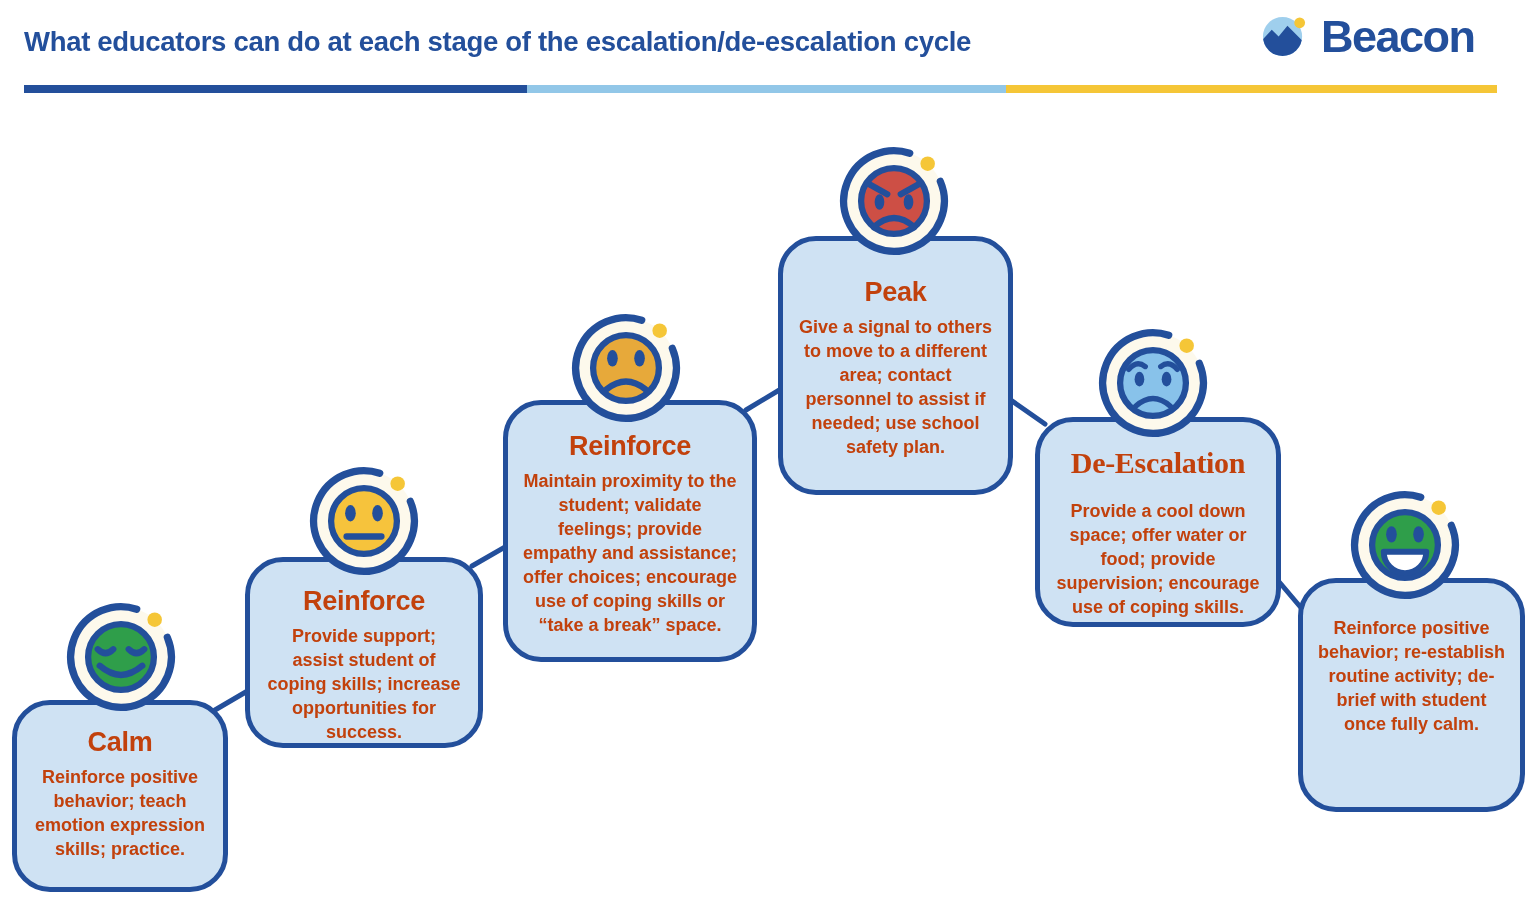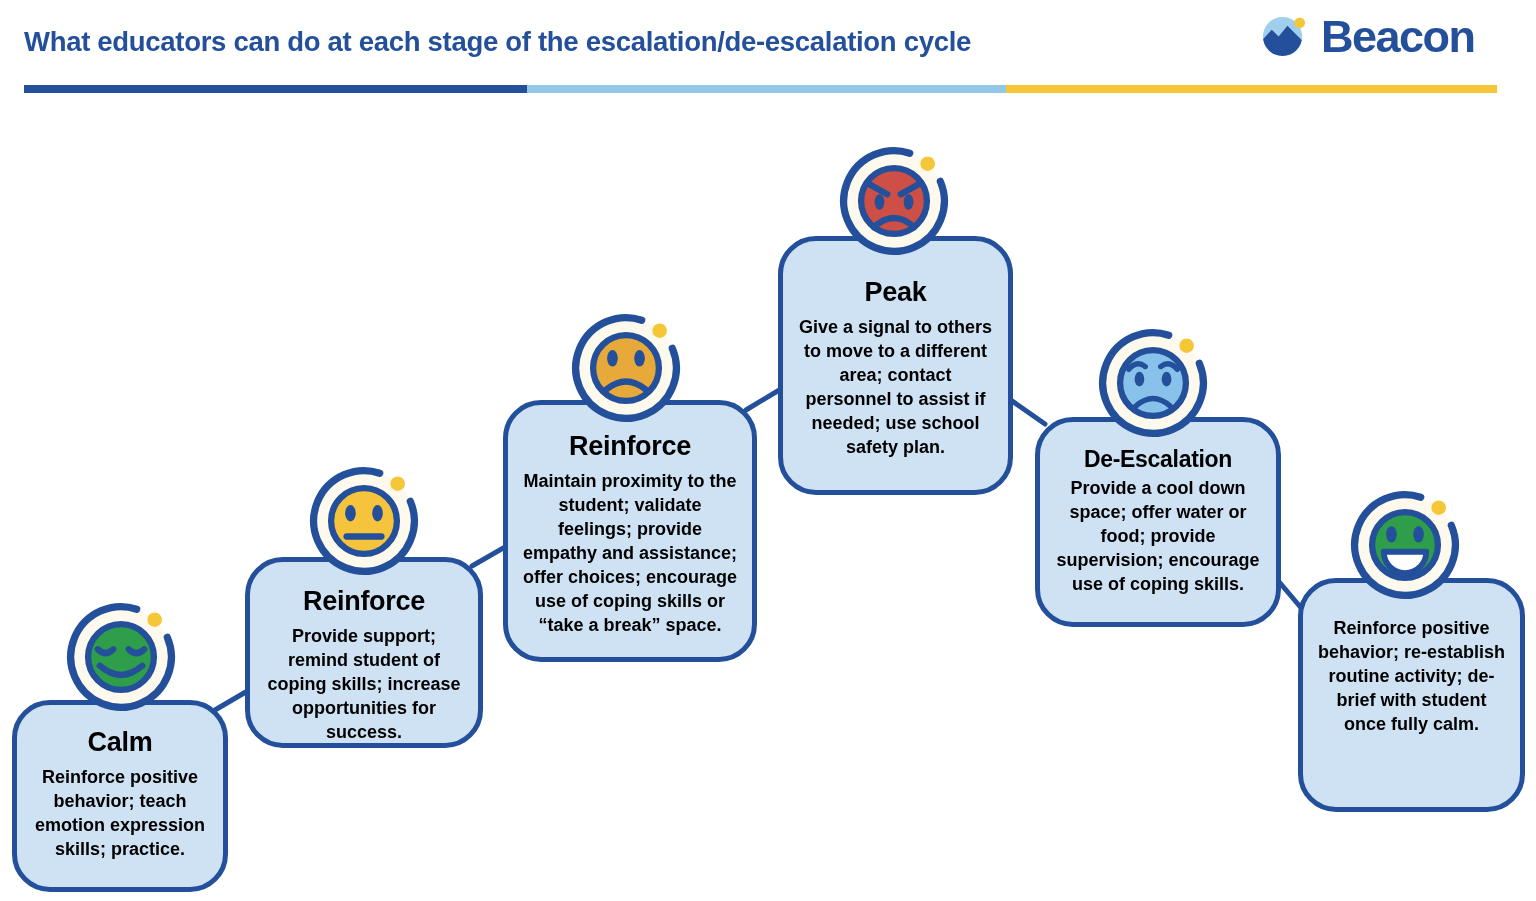--- a/index.html
+++ b/index.html
@@ -21,42 +21,42 @@
   .seg-yellow{ left:1006px; width:491px; background:#f5c637; }
   .brand { position:absolute; left:1261px; top:11px; display:flex; align-items:center; gap:13px; }
   .brand-name { font-size:45px; font-weight:bold; color:#234f9b; letter-spacing:-1.5px; }
   
   .connectors { position:absolute; left:0; top:0; z-index:0; }
   
   .stage { position:absolute; }
   .card {
     position:relative; z-index:1; width:100%; height:100%;
     background:#cfe2f3; border:5px solid #234f9b; border-radius:38px;
-    text-align:center; color:#000000;
+    text-align:center; color:#c2410c;
   }
   .card h2 { font-size:27px; font-weight:bold; margin-bottom:8px; letter-spacing:-0.3px; }
   .card p  { font-size:18px; font-weight:bold; line-height:1.33; padding:0 14px; }
   .face-badge { position:absolute; z-index:2; width:120px; height:120px; }
   .face-badge svg { width:100%; height:100%; display:block; }
   
   .stage-calm      { left:12px;   top:700px; width:216px; height:192px; }
   .stage-calm      .card { padding-top:22px; }
   .stage-calm      .face-badge { left:49px; top:-103px; }
   .stage-triggers  { left:245px;  top:557px; width:238px; height:191px; }
   .stage-triggers  .card { padding-top:24px; }
   .stage-triggers  .face-badge { left:59px; top:-96px; }
   .stage-agitation { left:503px;  top:400px; width:254px; height:262px; }
   .stage-agitation .card { padding-top:26px; }
   .stage-agitation .face-badge { left:63px; top:-92px; }
   .stage-peak      { left:778px;  top:236px; width:235px; height:259px; }
   .stage-peak      .card { padding-top:36px; }
   .stage-peak      .face-badge { left:56px; top:-95px; }
   .stage-deesc     { left:1035px; top:417px; width:246px; height:210px; }
   .stage-deesc     .card { padding-top:24px; }
-  .stage-deesc     .card h2 { font-size:23px; margin-bottom:4px; }
+  .stage-deesc     .card h2 { font-size:30px; margin-bottom:20px;font-family:Liberation Serif, serif; }
   .stage-deesc     .face-badge { left:58px; top:-94px; }
   .stage-recovery  { left:1298px; top:578px; width:227px; height:234px; }
   .stage-recovery  .card { padding-top:34px; }
   .stage-recovery  .face-badge { left:47px; top:-93px; }
 </style>
 </head>
 <body>
 
 <div id="canvas">
 
@@ -122,21 +122,21 @@
         <circle cx="62" cy="62" r="34" stroke="#234f9b" stroke-width="6.5" fill="#f6c33c"></circle>
         <g fill="#234f9b" stroke="none">
           <ellipse cx="48" cy="54" rx="5.5" ry="8.5"></ellipse>
           <ellipse cx="76" cy="54" rx="5.5" ry="8.5"></ellipse>
         </g>
         <path d="M44 78 L80 78" fill="none" stroke="#234f9b" stroke-width="6.5" stroke-linecap="round"></path>
       </svg>
     </div>
     <div class="card">
       <h2>Reinforce</h2>
-      <p>Provide support; remind student of coping skills; increase opportunities for success.</p>
+      <p>Provide support; assist student of coping skills; increase opportunities for success.</p>
     </div>
   </div>
 
   <div class="stage stage-agitation">
     <div class="face-badge">
       <svg viewBox="0 0 124 124">
         <circle cx="62" cy="62" r="52" fill="#fdf9ec"></circle>
         <circle cx="62" cy="62" r="52" fill="none" stroke="#234f9b" stroke-width="7.5" stroke-dasharray="282 45" stroke-linecap="round" transform="rotate(-23 62 62)"></circle>
         <circle cx="96.8" cy="23.4" r="7.5" fill="#f5c637"></circle>
         <circle cx="62" cy="62" r="34" stroke="#234f9b" stroke-width="6.5" fill="#e7a93a"></circle>

